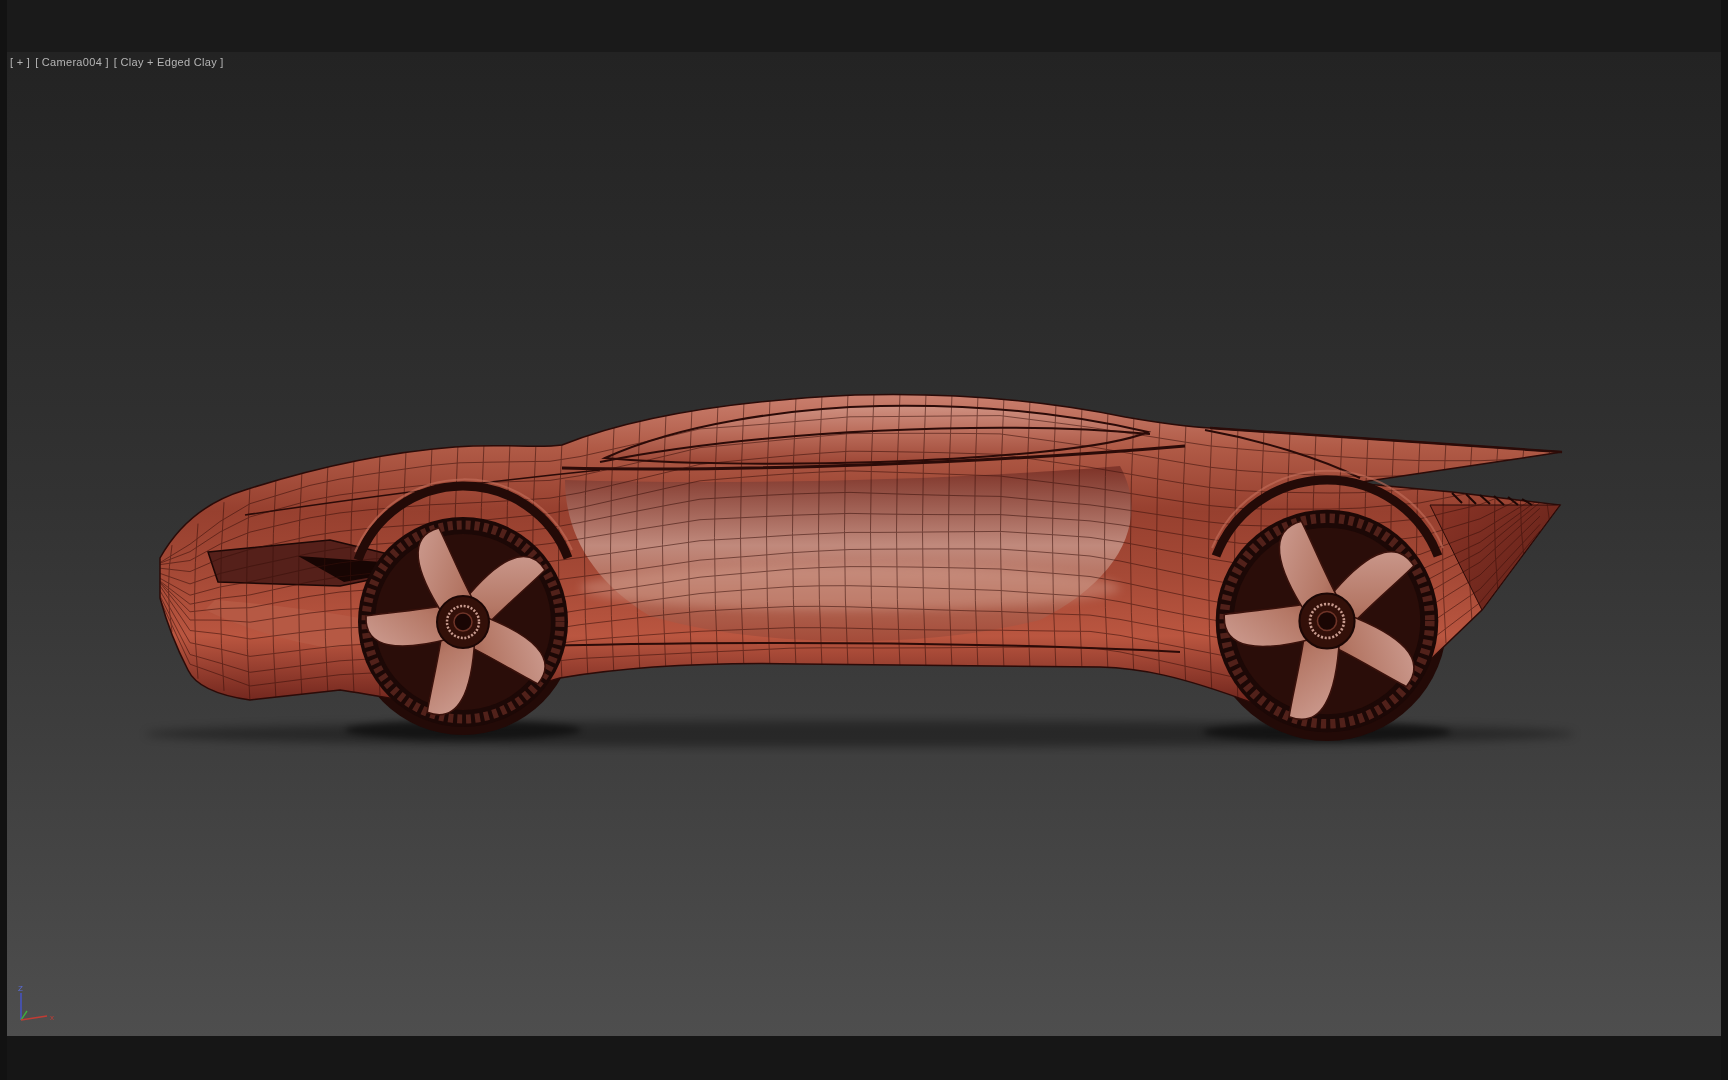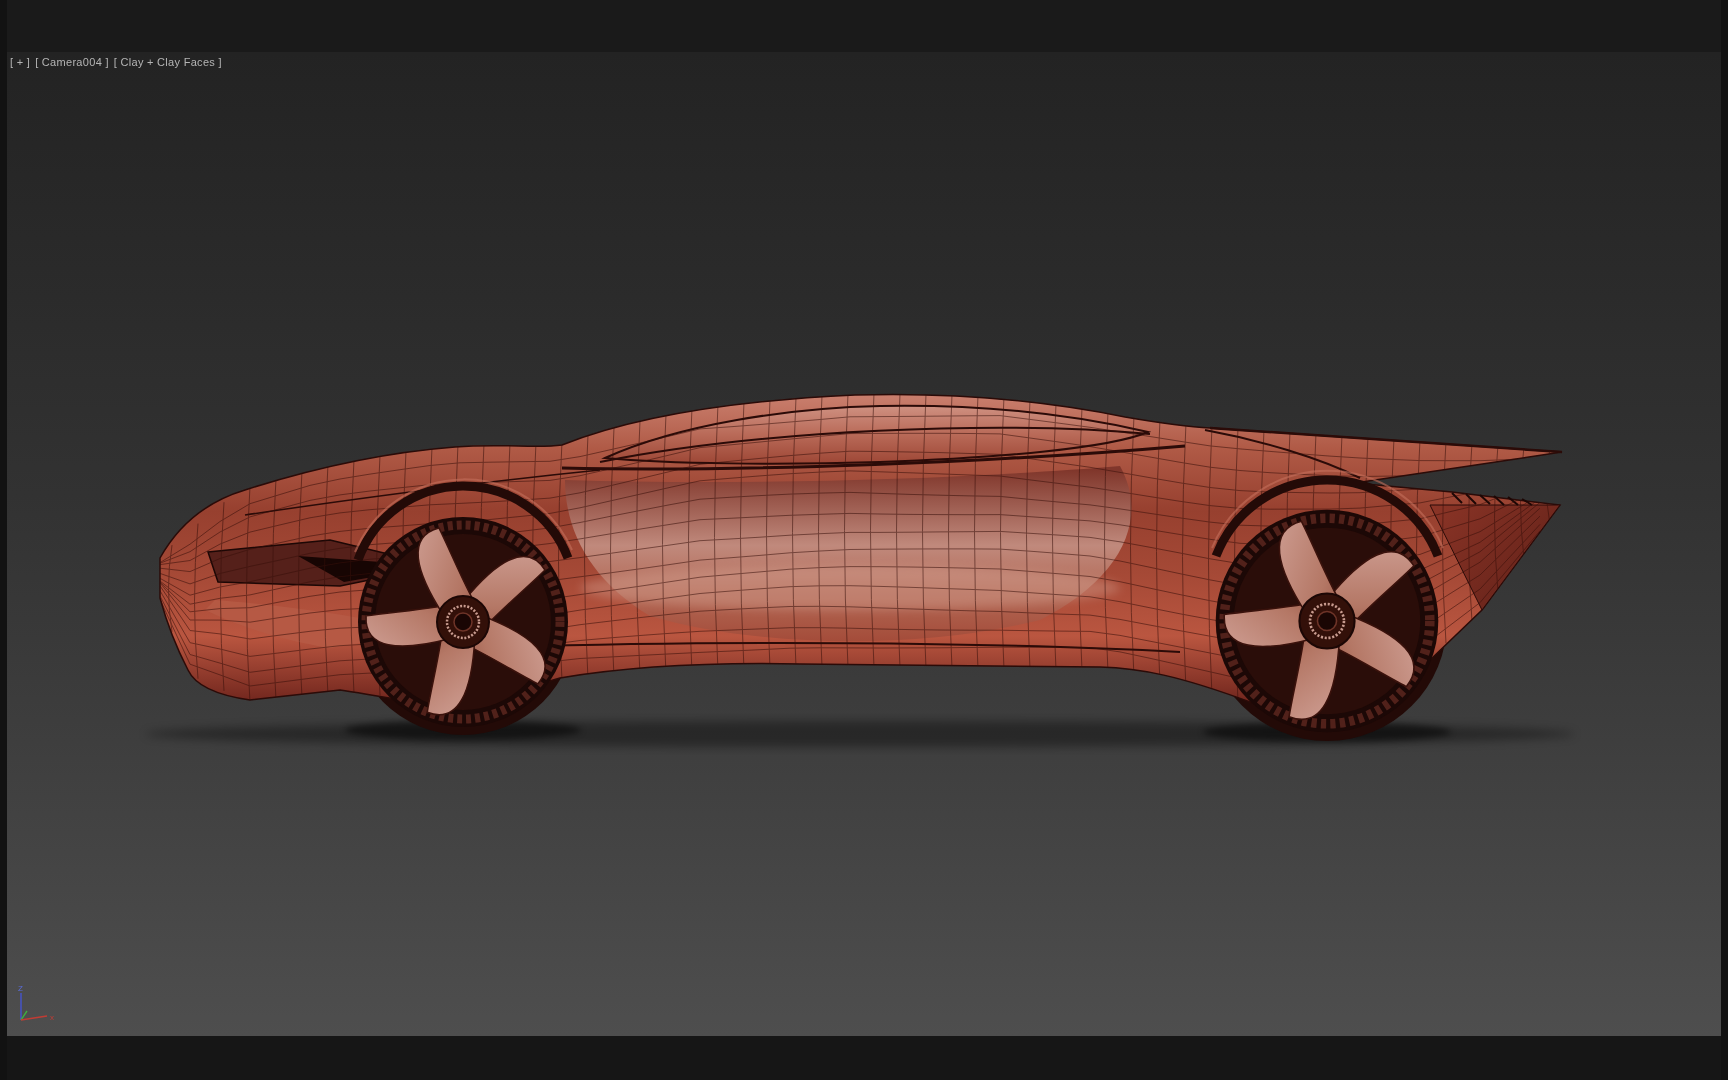--- a/index.html
+++ b/index.html
@@ -210,21 +210,21 @@
         <path d="M 355,552 A 118,118 0 0 1 572,550" stroke="#c4705c" stroke-width="2" opacity="0.6"></path>
         <path d="M 1216,556 A 119,119 0 0 1 1438,556" stroke="#230a07" stroke-width="9"></path>
         <path d="M 1212,548 A 125,125 0 0 1 1443,548" stroke="#c4705c" stroke-width="2" opacity="0.6"></path>
       </g>
     </g>
   </svg>
 
   <div class="vp-label">
     <span>[ + ]</span>
     <span>[ Camera004 ]</span>
-    <span>[ Clay + Clay Faces ]</span>
+    <span>[ Clay + Edged Clay ]</span>
   </div>
 
   <svg class="axis-gizmo" viewBox="0 0 60 48">
     <text x="6" y="9" font-size="8" fill="#5a6cdb">Z</text>
     <line x1="9" y1="38" x2="9" y2="11" stroke="#4653c0" stroke-width="1.6"></line>
     <line x1="9" y1="38" x2="15" y2="29" stroke="#3fae3f" stroke-width="1.4"></line>
     <line x1="9" y1="38" x2="35" y2="34" stroke="#c03c34" stroke-width="1.6"></line>
     <text x="38" y="38" font-size="8" fill="#c03c34">x</text>
   </svg>
 

